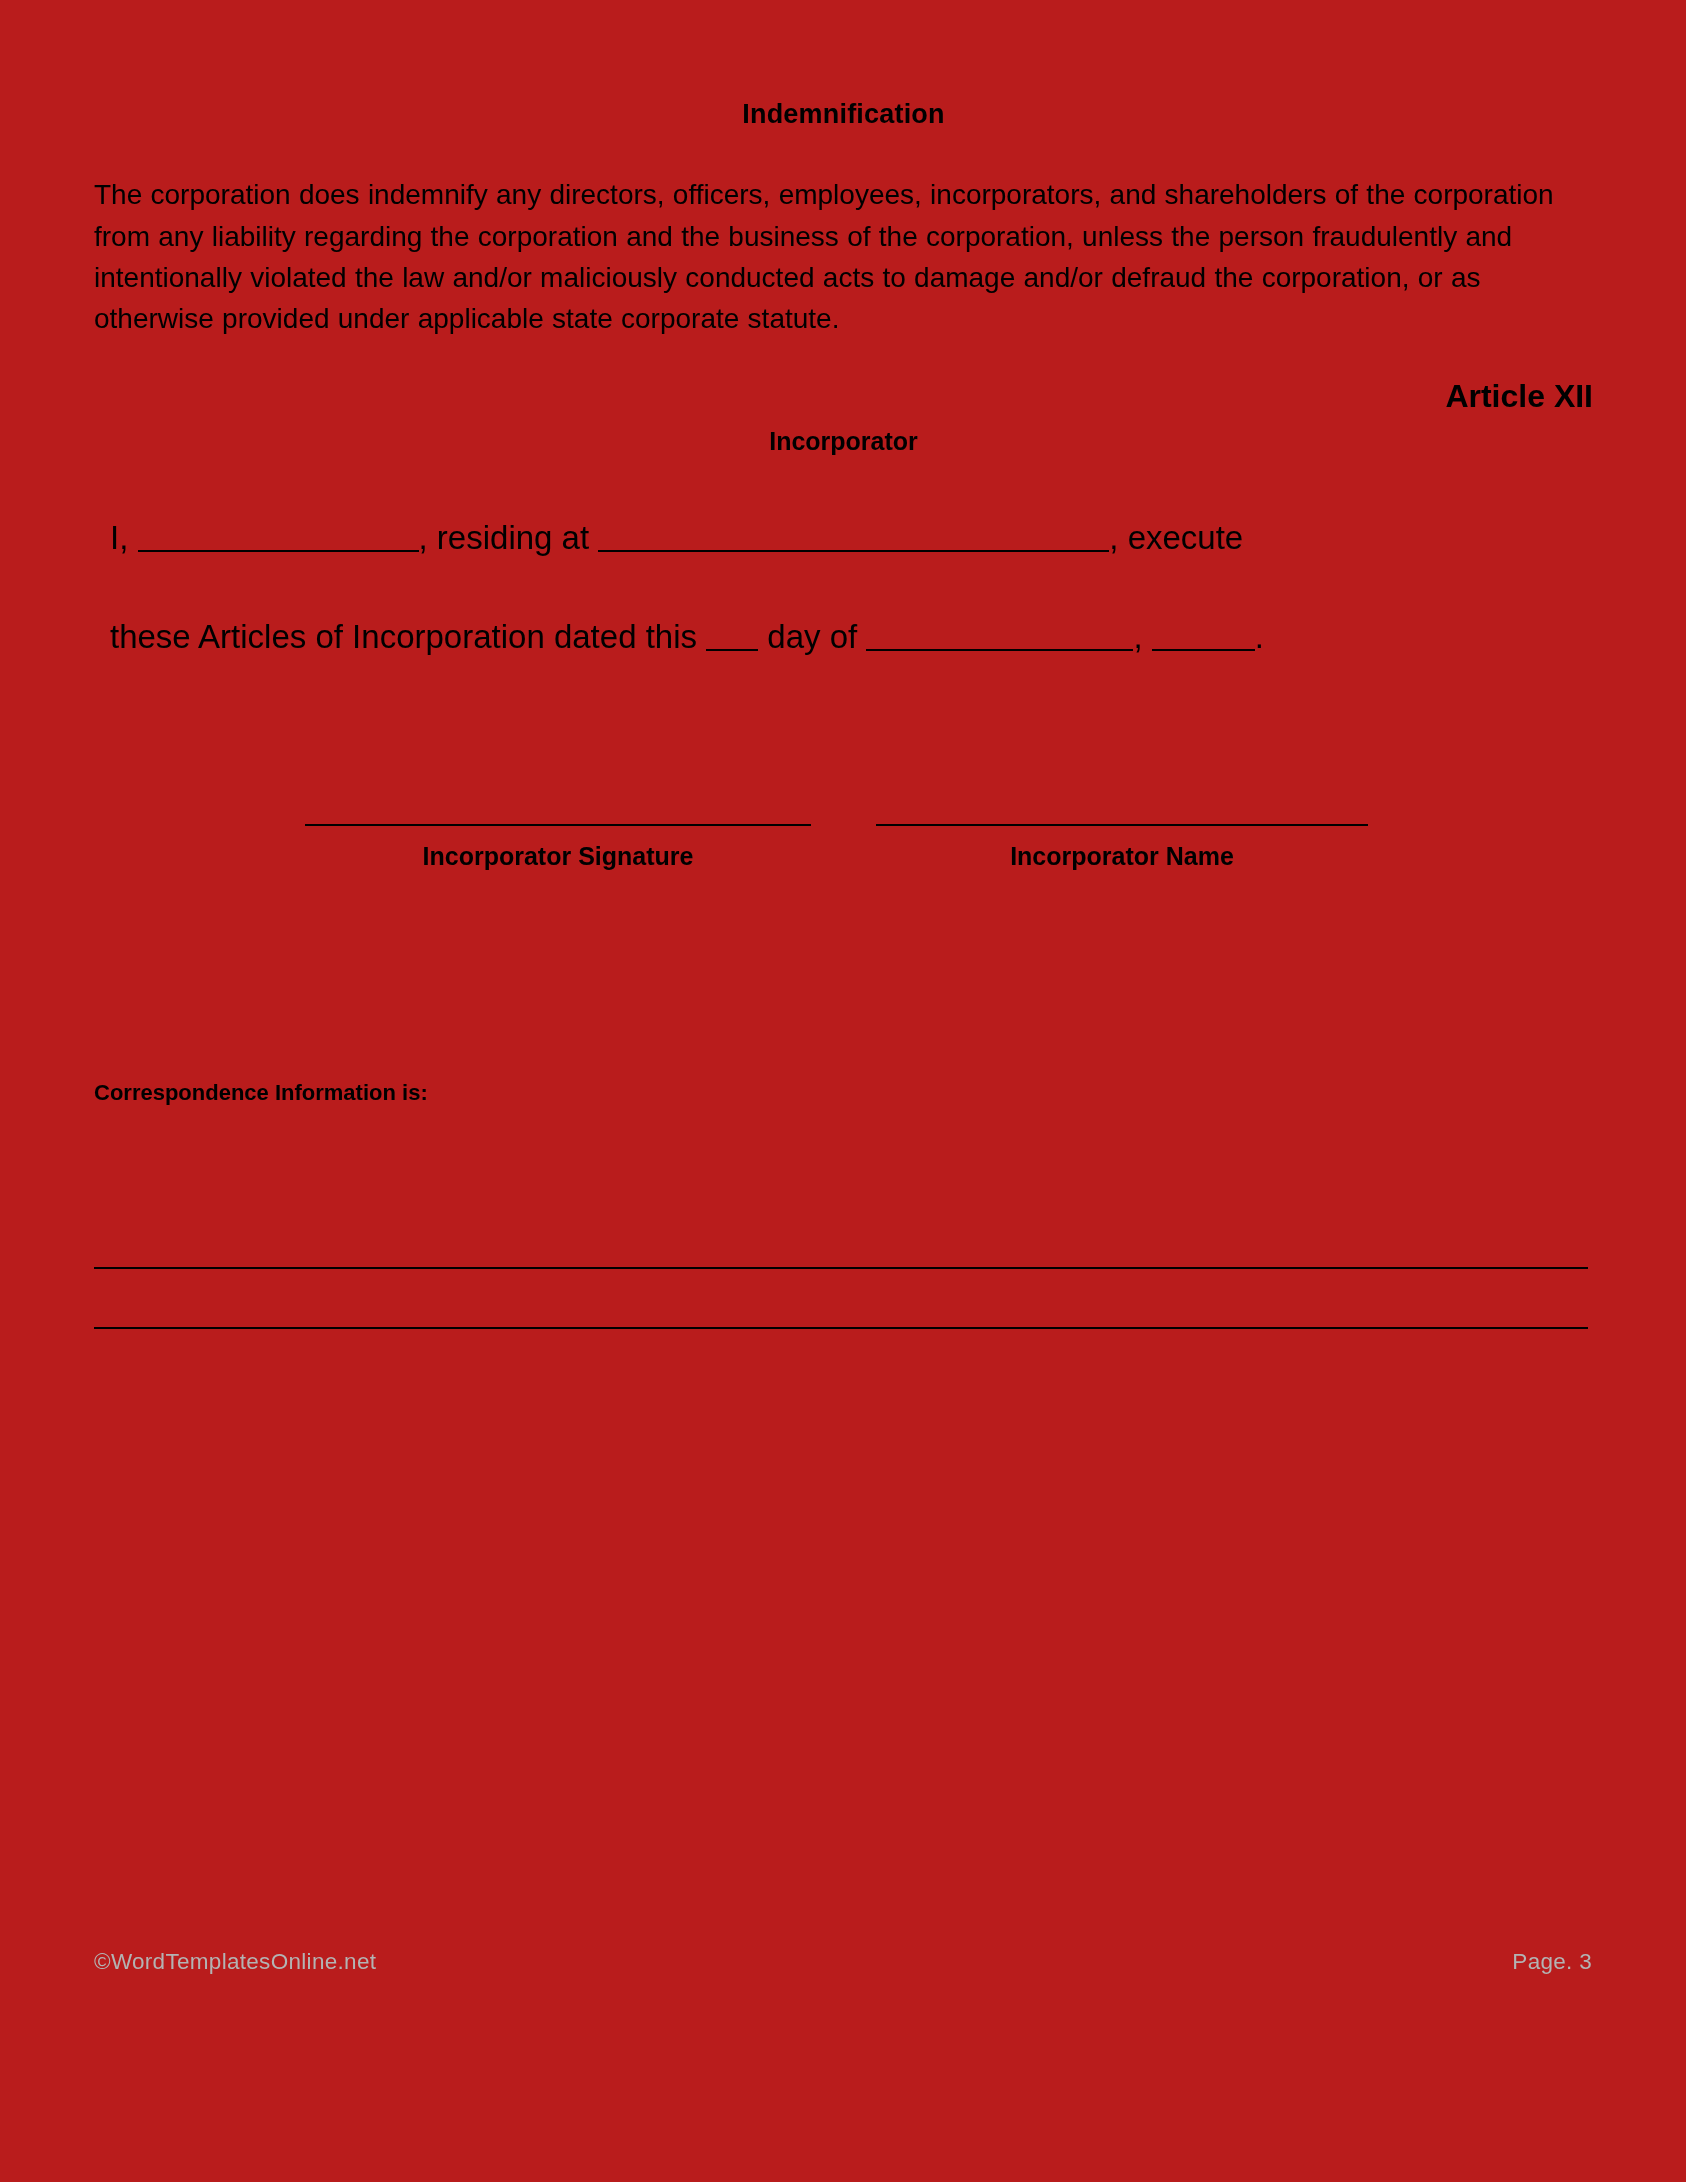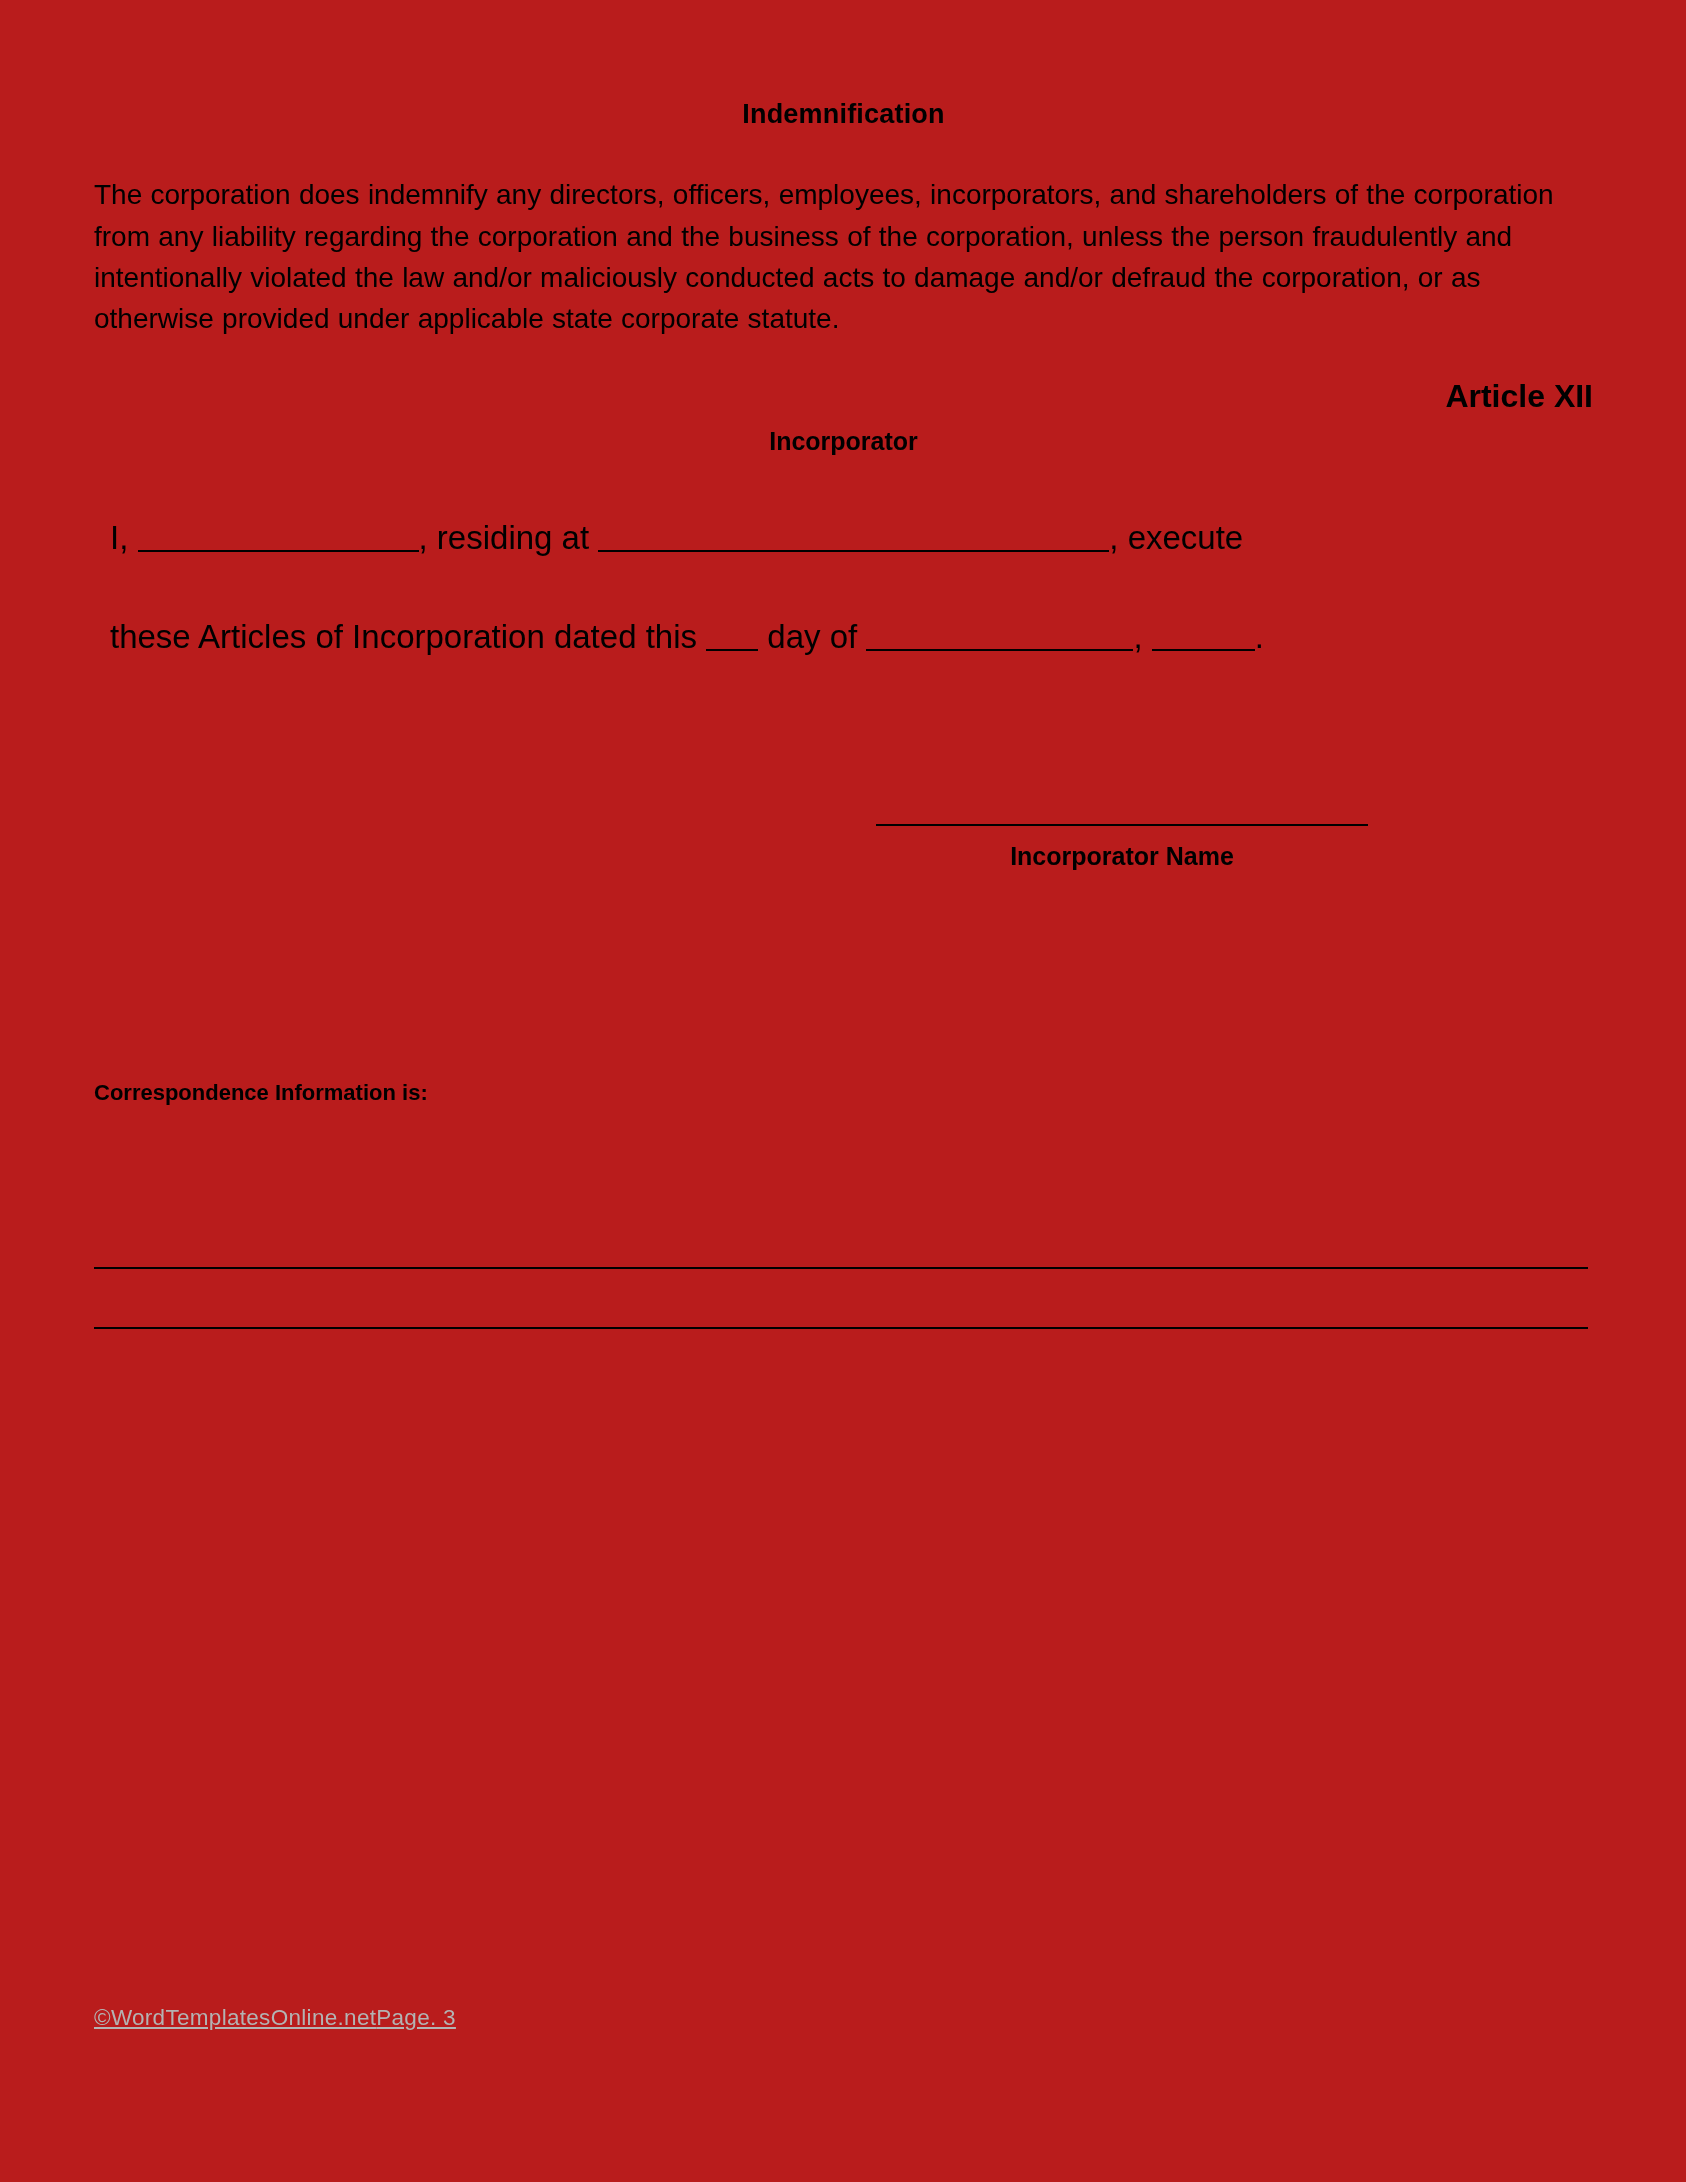--- a/index.html
+++ b/index.html
@@ -136,28 +136,27 @@
     height: 0;
   }
   .corr-rule.one { top: 1267px; }
   .corr-rule.two { top: 1327px; }
 
   
   .footer {
     position: absolute;
     left: 94px;
     right: 94px;
-    top: 1980px;
+    top: 1924px;
     display: flex;
-    justify-content: flex-start;
+    justify-content: space-between;
     align-items: baseline;
     color: #b3b3b3;
     font-size: 22.5px;
     letter-spacing: 0.3px;
-    text-decoration: underline;
   }
   .footer-right { color: #b3b3b3; margin-top: 25px; }
 </style>
 </head>
 <body>
 
 <div class="page">
 
   <div class="content">
 
@@ -178,20 +177,24 @@
 
     <p class="form-line second">
       <span>these Articles of Incorporation dated this</span>
       <span class="blank w-day"></span>
       <span>day of</span>
       <span class="blank w-month"></span><span>,</span>
       <span class="blank w-year"></span><span>.</span>
     </p>
 
     <div class="sig-row">
+      <div class="sig-col left">
+        <div class="sig-rule"></div>
+        <div class="sig-label">Incorporator Signature</div>
+      </div>
       <div class="sig-col right">
         <div class="sig-rule"></div>
         <div class="sig-label">Incorporator Name</div>
       </div>
     </div>
 
     <div class="corr-heading">Correspondence Information is:</div>
 
     <div class="corr-rule one"></div>
     <div class="corr-rule two"></div>

